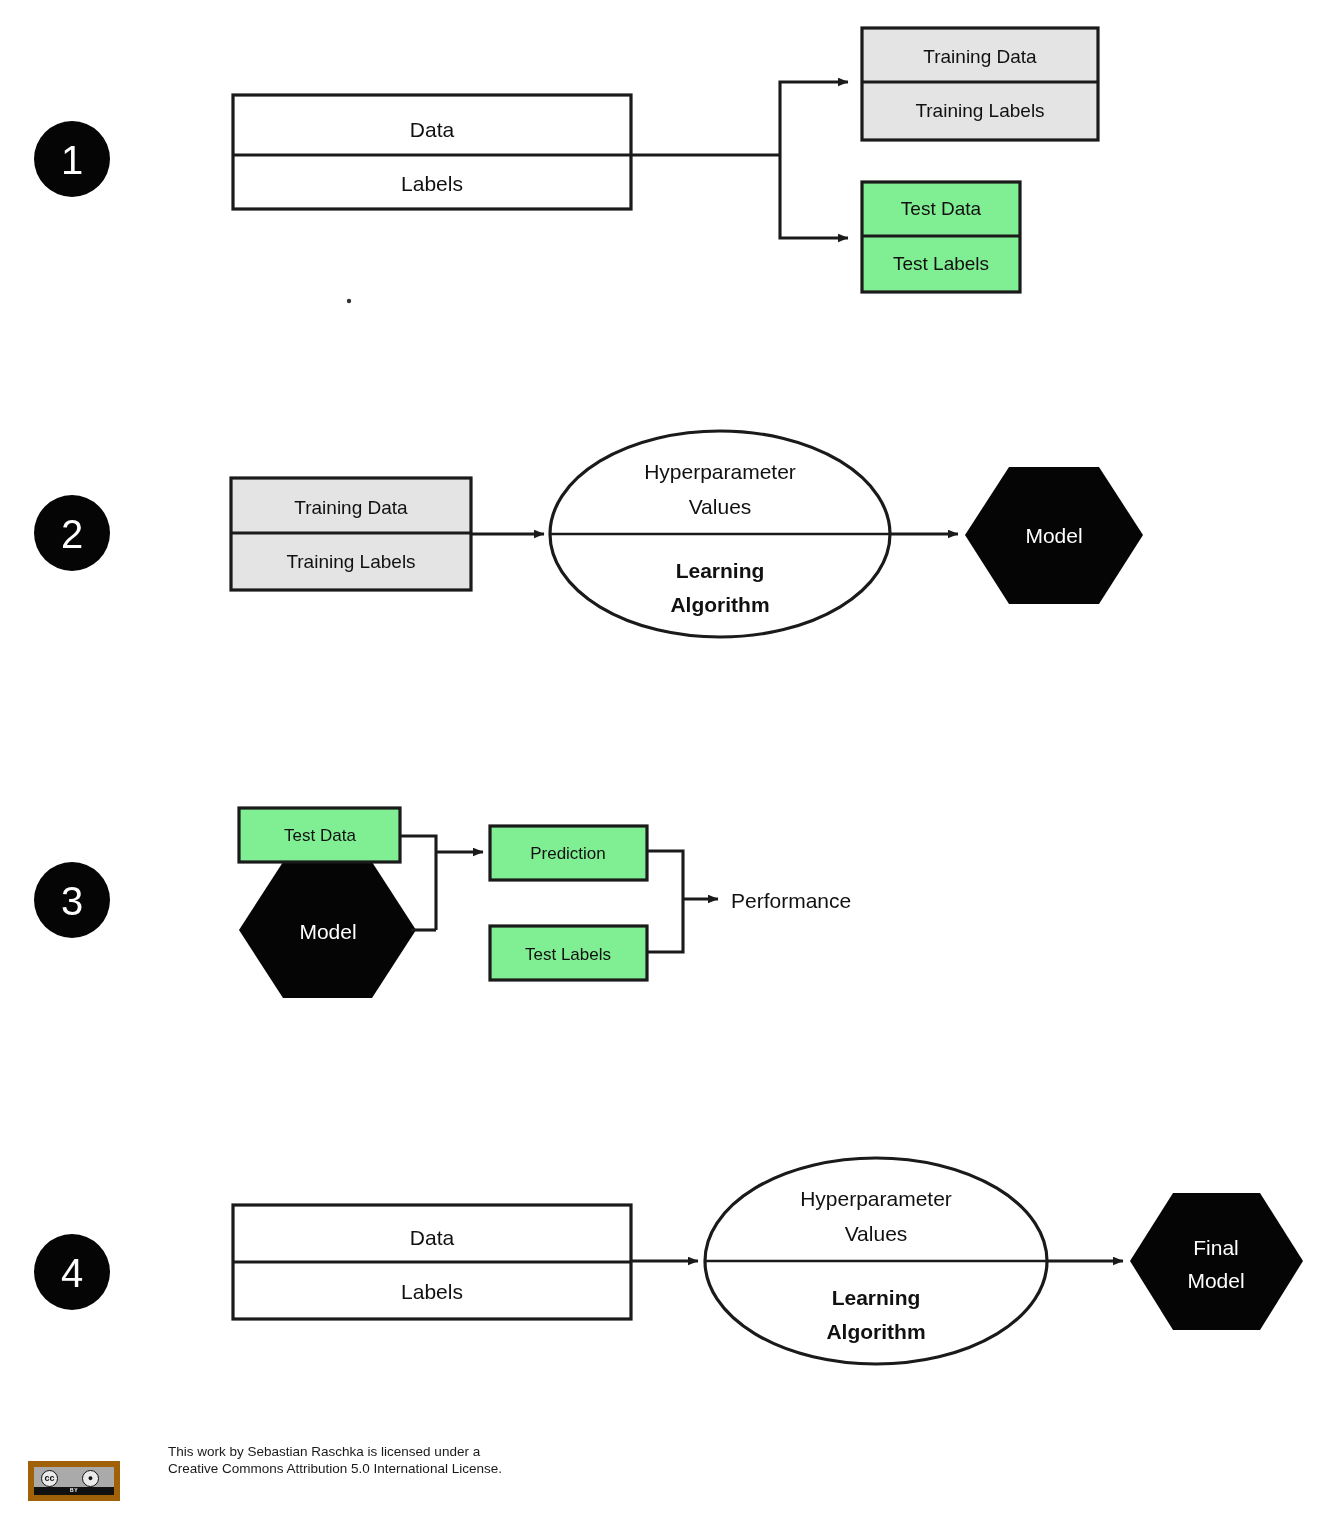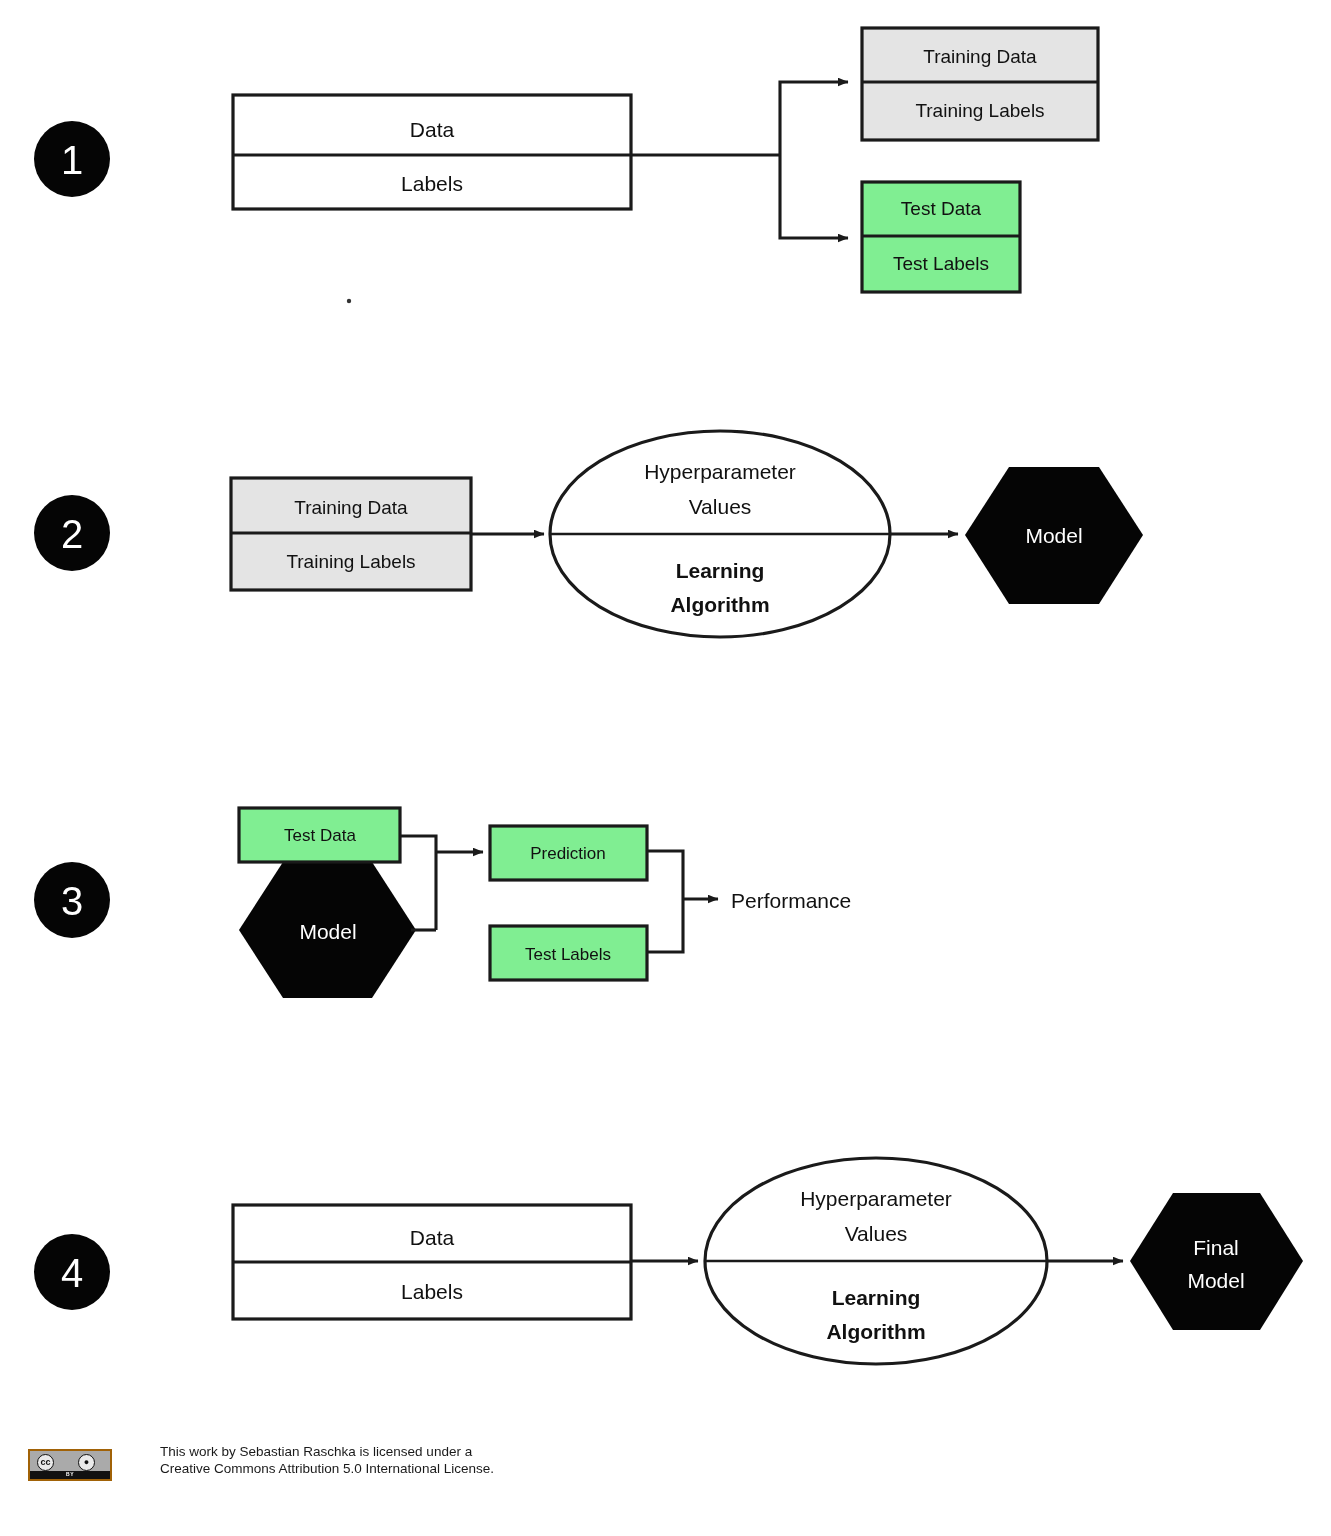--- a/index.html
+++ b/index.html
@@ -72,24 +72,24 @@
     left: 28px;
     top: 1443px;
     display: flex;
     align-items: flex-start;
     gap: 8px;
   }
   .cc-badge {
     width: 80px;
     height: 28px;
     background: #aaaaaa;
-    border: 2px solid #a16207;
+    border: 6px solid #a16207;
     position: relative;
     flex: 0 0 auto;
-    margin-top: 6px;
+    margin-top: 18px;
   }
   .cc-badge .cc-bar {
     position: absolute;
     left: 0; right: 0; bottom: 0;
     height: 8px;
     background: #111111;
   }
   .cc-badge .cc-bar span {
     color: #ffffff;
     font-size: 5px;

